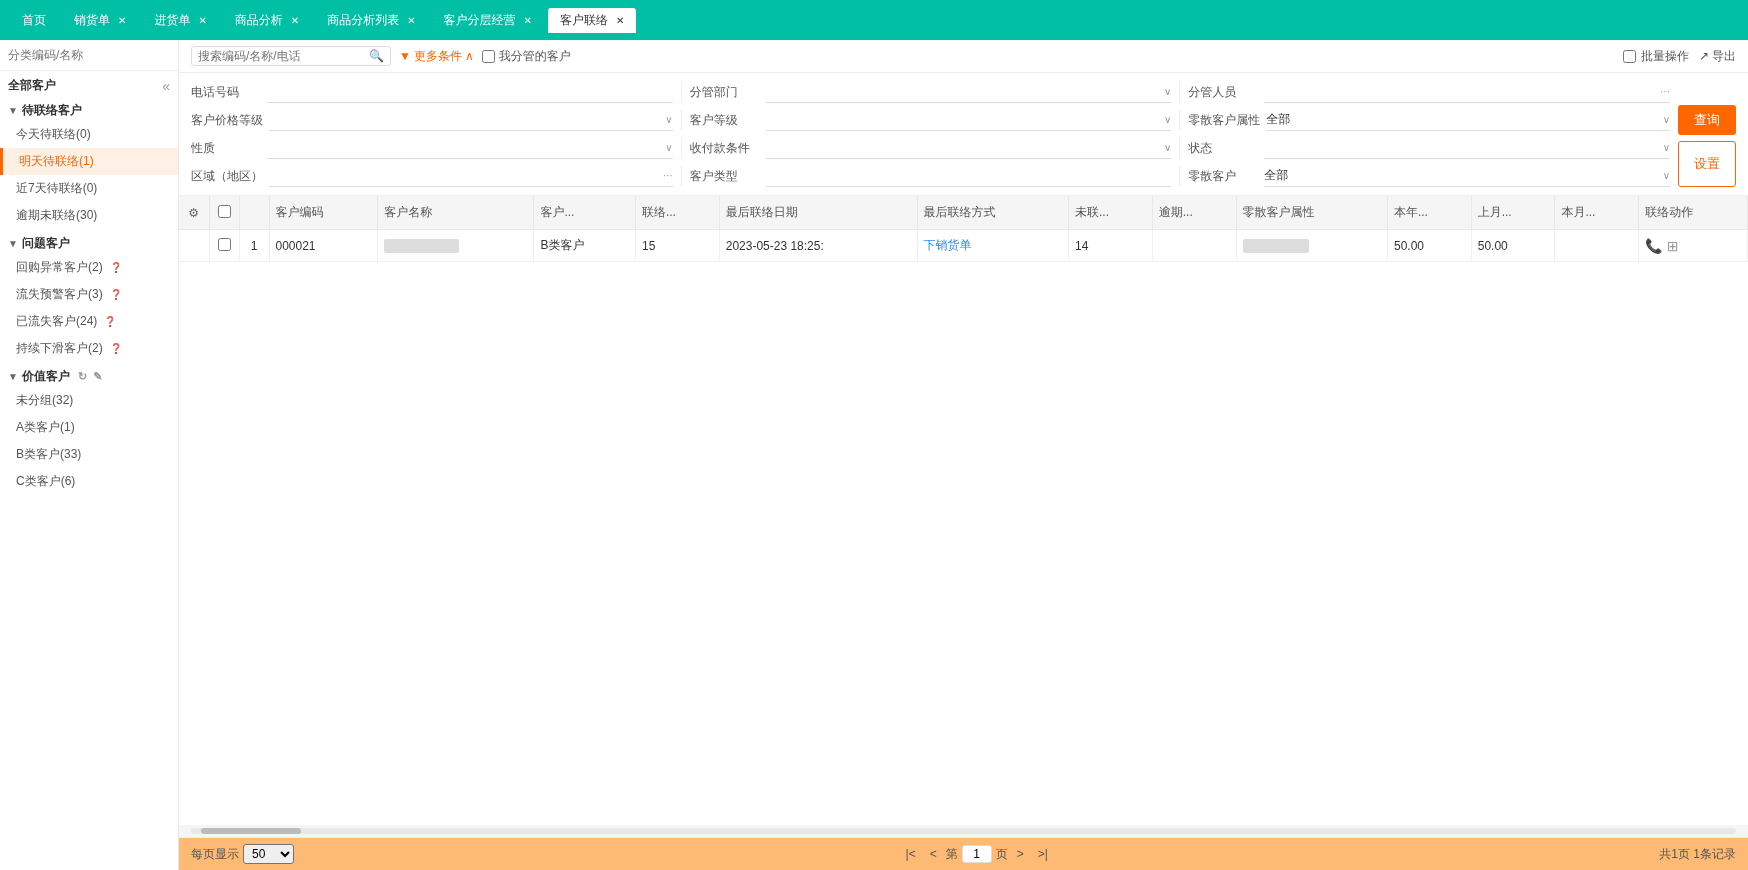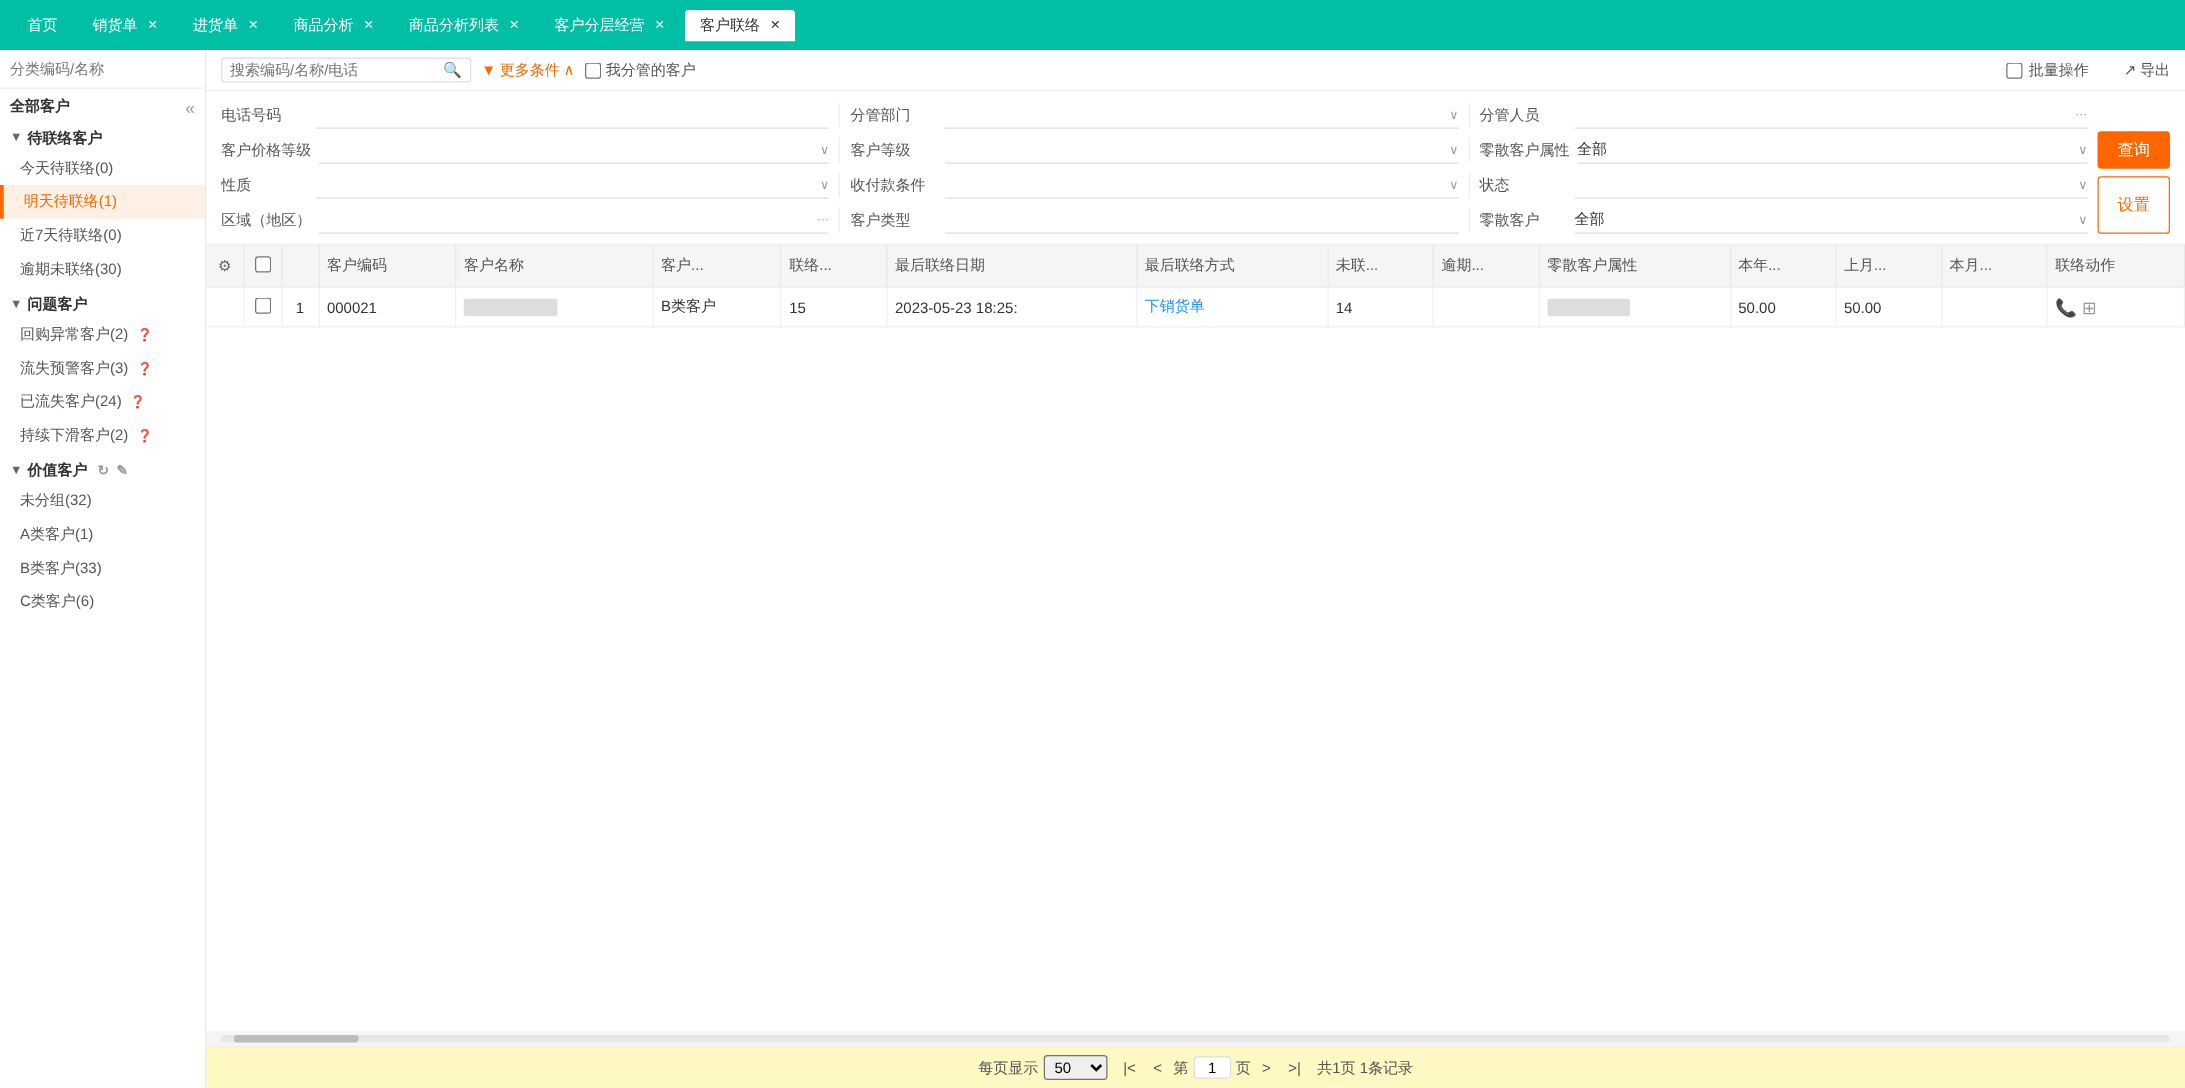--- a/index.html
+++ b/index.html
@@ -29,21 +29,21 @@
     .nav-item .close-x { font-size: 10px; color: inherit; margin-left: 4px; }
 
     
     .main-layout {
       display: flex;
       height: calc(100vh - 40px);
     }
 
     
     .sidebar {
-      width: 165px;
+      width: 179px;
       background: #fff;
       border-right: 1px solid #e8e8e8;
       overflow-y: auto;
       flex-shrink: 0;
     }
     .sidebar-search {
       display: flex;
       align-items: center;
       padding: 8px;
       border-bottom: 1px solid #eee;
@@ -132,21 +132,21 @@
     .checkbox-wrap {
       display: flex;
       align-items: center;
       gap: 4px;
       color: #555;
     }
     .right-actions {
       margin-left: auto;
       display: flex;
       align-items: flex-start;
-      gap: 28px;
+      gap: 10px;
     }
     .action-btn {
       display: flex;
       align-items: center;
       gap: 3px;
       color: #555;
       cursor: pointer;
       font-size: 12px;
     }
 
@@ -256,26 +256,26 @@
       border-right: 1px solid #f0f0f0;
       white-space: nowrap;
     }
     .col-settings { width: 30px; text-align: center; }
     .col-checkbox { width: 30px; text-align: center; }
     .col-idx { width: 30px; text-align: center; }
     .link-text { color: #1890ff; cursor: pointer; }
 
     
     .footer {
-      background: #fef9c3;
+      background: #fdba74;
       border-top: 1px solid #eee;
       padding: 6px 12px;
       display: flex;
       align-items: center;
-      justify-content: center;
+      justify-content: space-between;
       gap: 8px;
       font-size: 12px;
       color: #555;
     }
     .footer-page-size {
       display: flex;
       align-items: center;
       gap: 4px;
     }
     .footer-page-size select {

